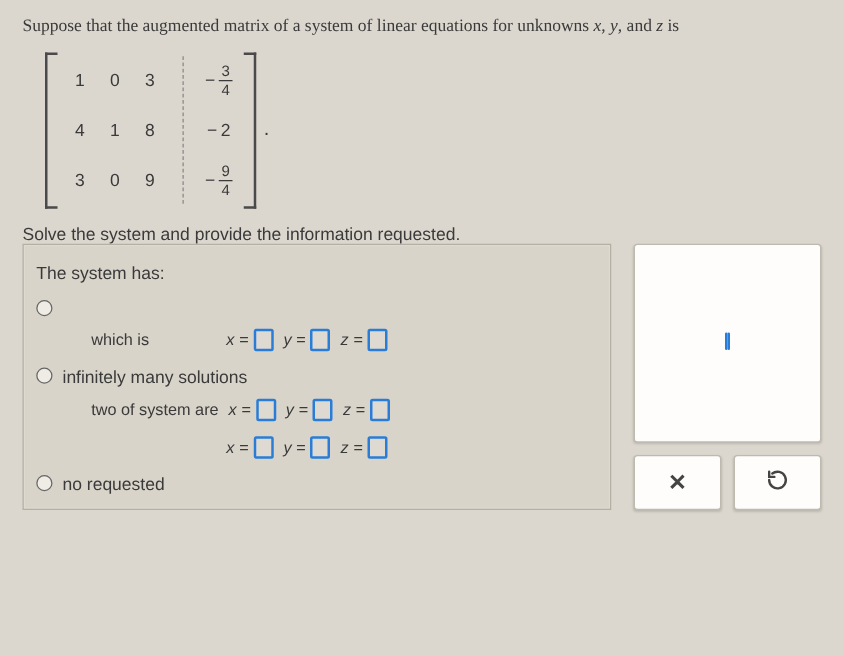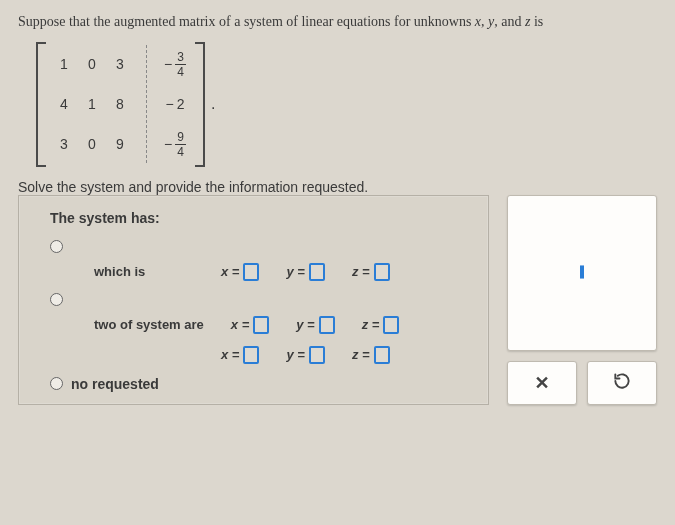--- a/index.html
+++ b/index.html
@@ -61,31 +61,30 @@
   .frac .num { border-bottom: 1px solid #3a3a3a; padding: 0 2px 1px; }
   .frac .den { padding: 1px 2px 0; }
   .neg-frac { display:inline-flex; align-items:center; gap:3px;}
   .period { margin-left: 6px; font-size:16px; }
   .instruction { margin: 10px 0 0 0; }
   .lower { display: flex; gap: 18px; }
   .answer-box {
     border: 1px solid #b5b0a6;
     background: #d9d4ca;
     flex: 1;
-    padding: 14px 31px 6px;
+    padding: 14px 10px 6px;
     box-shadow: inset 0 0 0 1px rgba(255,255,255,.15);
-    font-weight: bold;
   }
   .ab-title { margin-bottom: 14px; }
   .radio-row { display:flex; align-items:center; gap:8px; margin: 6px 0; }
   .radio {
     width: 13px; height: 13px; border:1.5px solid #666; border-radius:50%; background:#efece6;
     flex-shrink:0;
   }
-  .sub-row { margin: 10px 0 12px 44px; display:flex; align-items:center; gap: 27px; }
+  .sub-row { margin: 10px 0 12px 44px; display:flex; align-items:center; gap: 8px; }
   .sub-label { font-size: 13px; min-width:100px; }
   .eq { font-style: italic; font-size:13px; display:flex; align-items:center; gap:4px;}
   .box {
     width: 16px; height: 18px;
     border: 2px solid #2a7dd6;
     border-radius: 2px;
     display:inline-block;
     background: rgba(255,255,255,.15);
   }
   .toolbox {
@@ -171,20 +170,21 @@
           <span class="box"></span>
         </span>
       <span class="eq">
           <span>z =</span>
           <span class="box"></span>
         </span>
     </div>
 
     <div class="radio-row">
       <span class="radio"></span>
+      <span>infinitely many solutions</span>
     </div>
     <div class="sub-row">
       <span class="sub-label">two of system are</span>
       <span class="eq">
           <span>x =</span>
           <span class="box"></span>
         </span>
       <span class="eq">
           <span>y =</span>
           <span class="box"></span>

